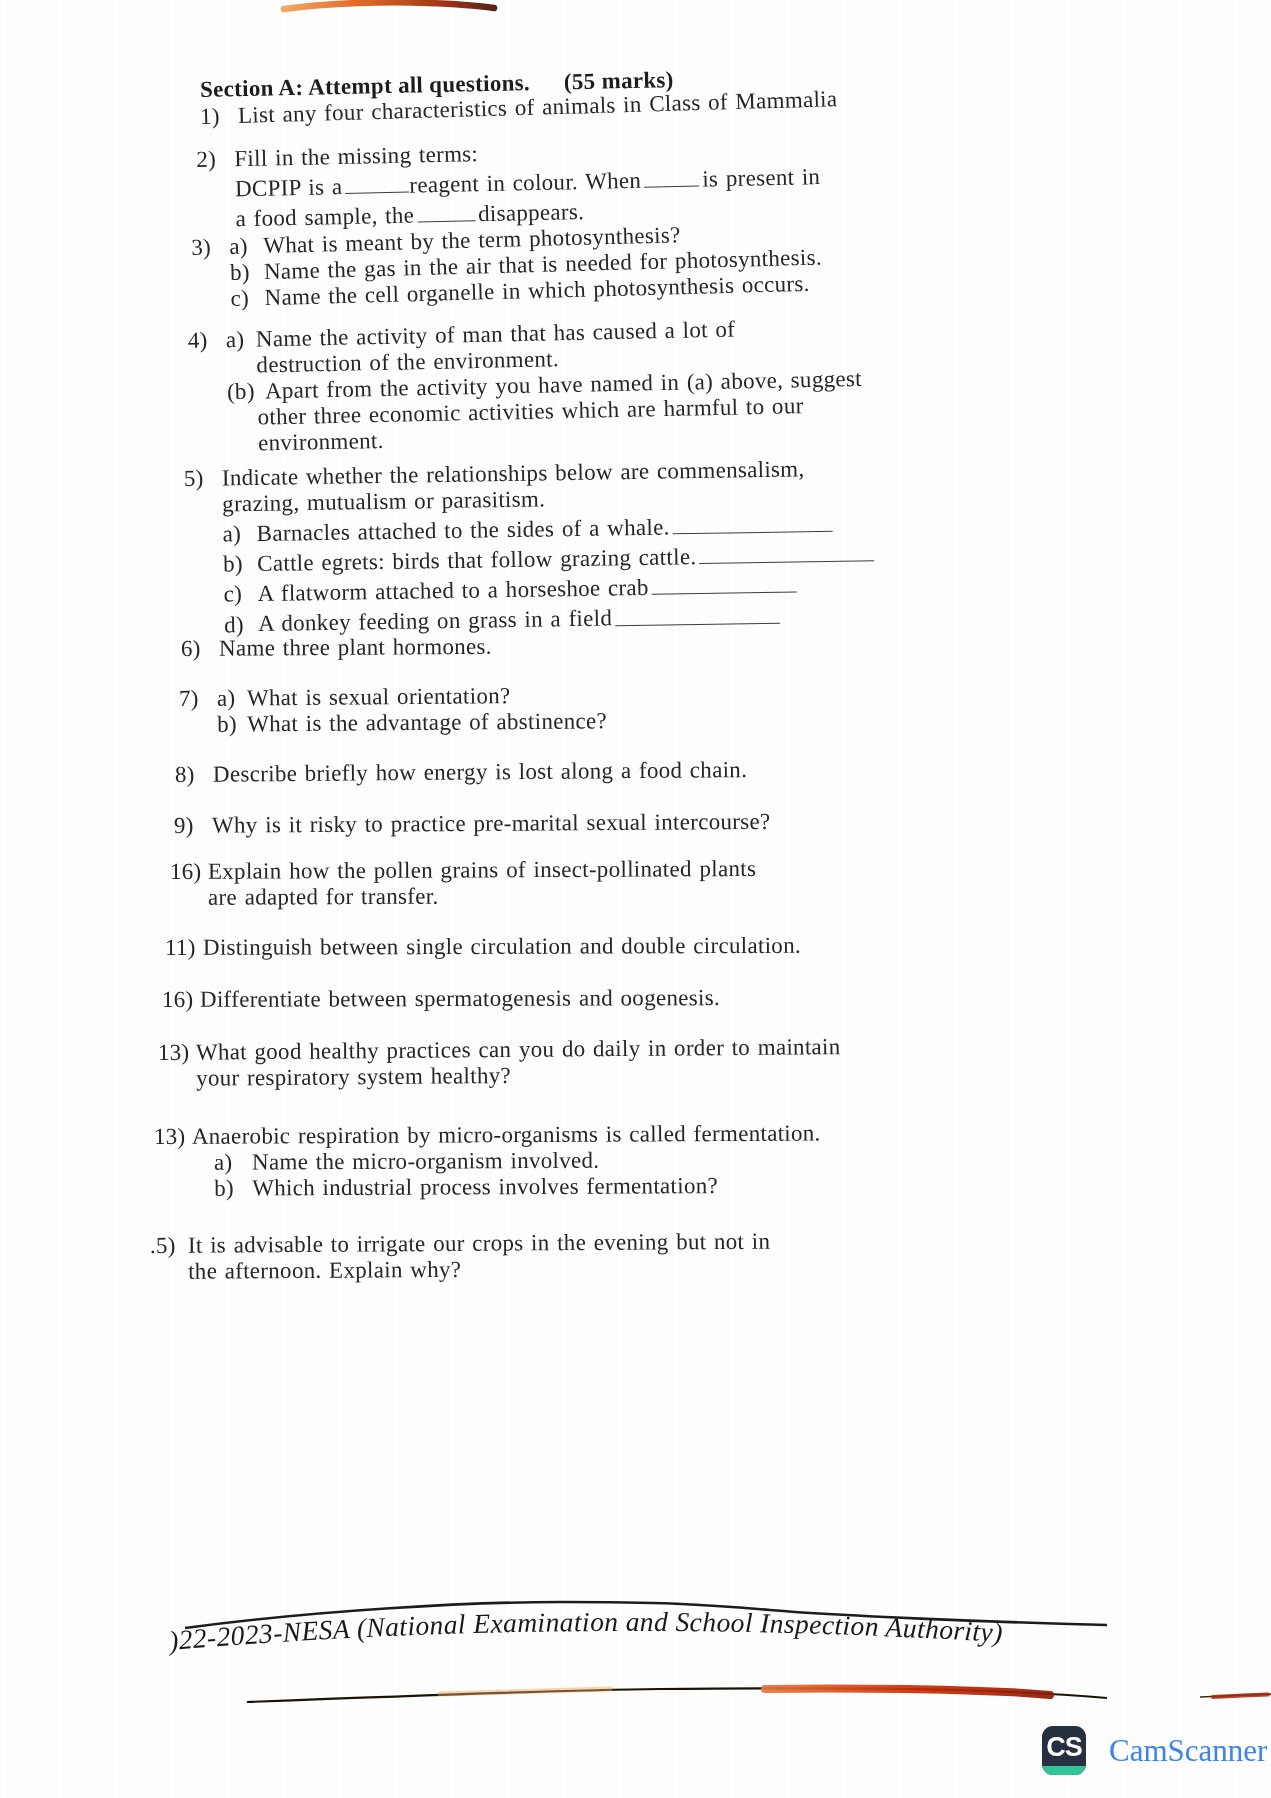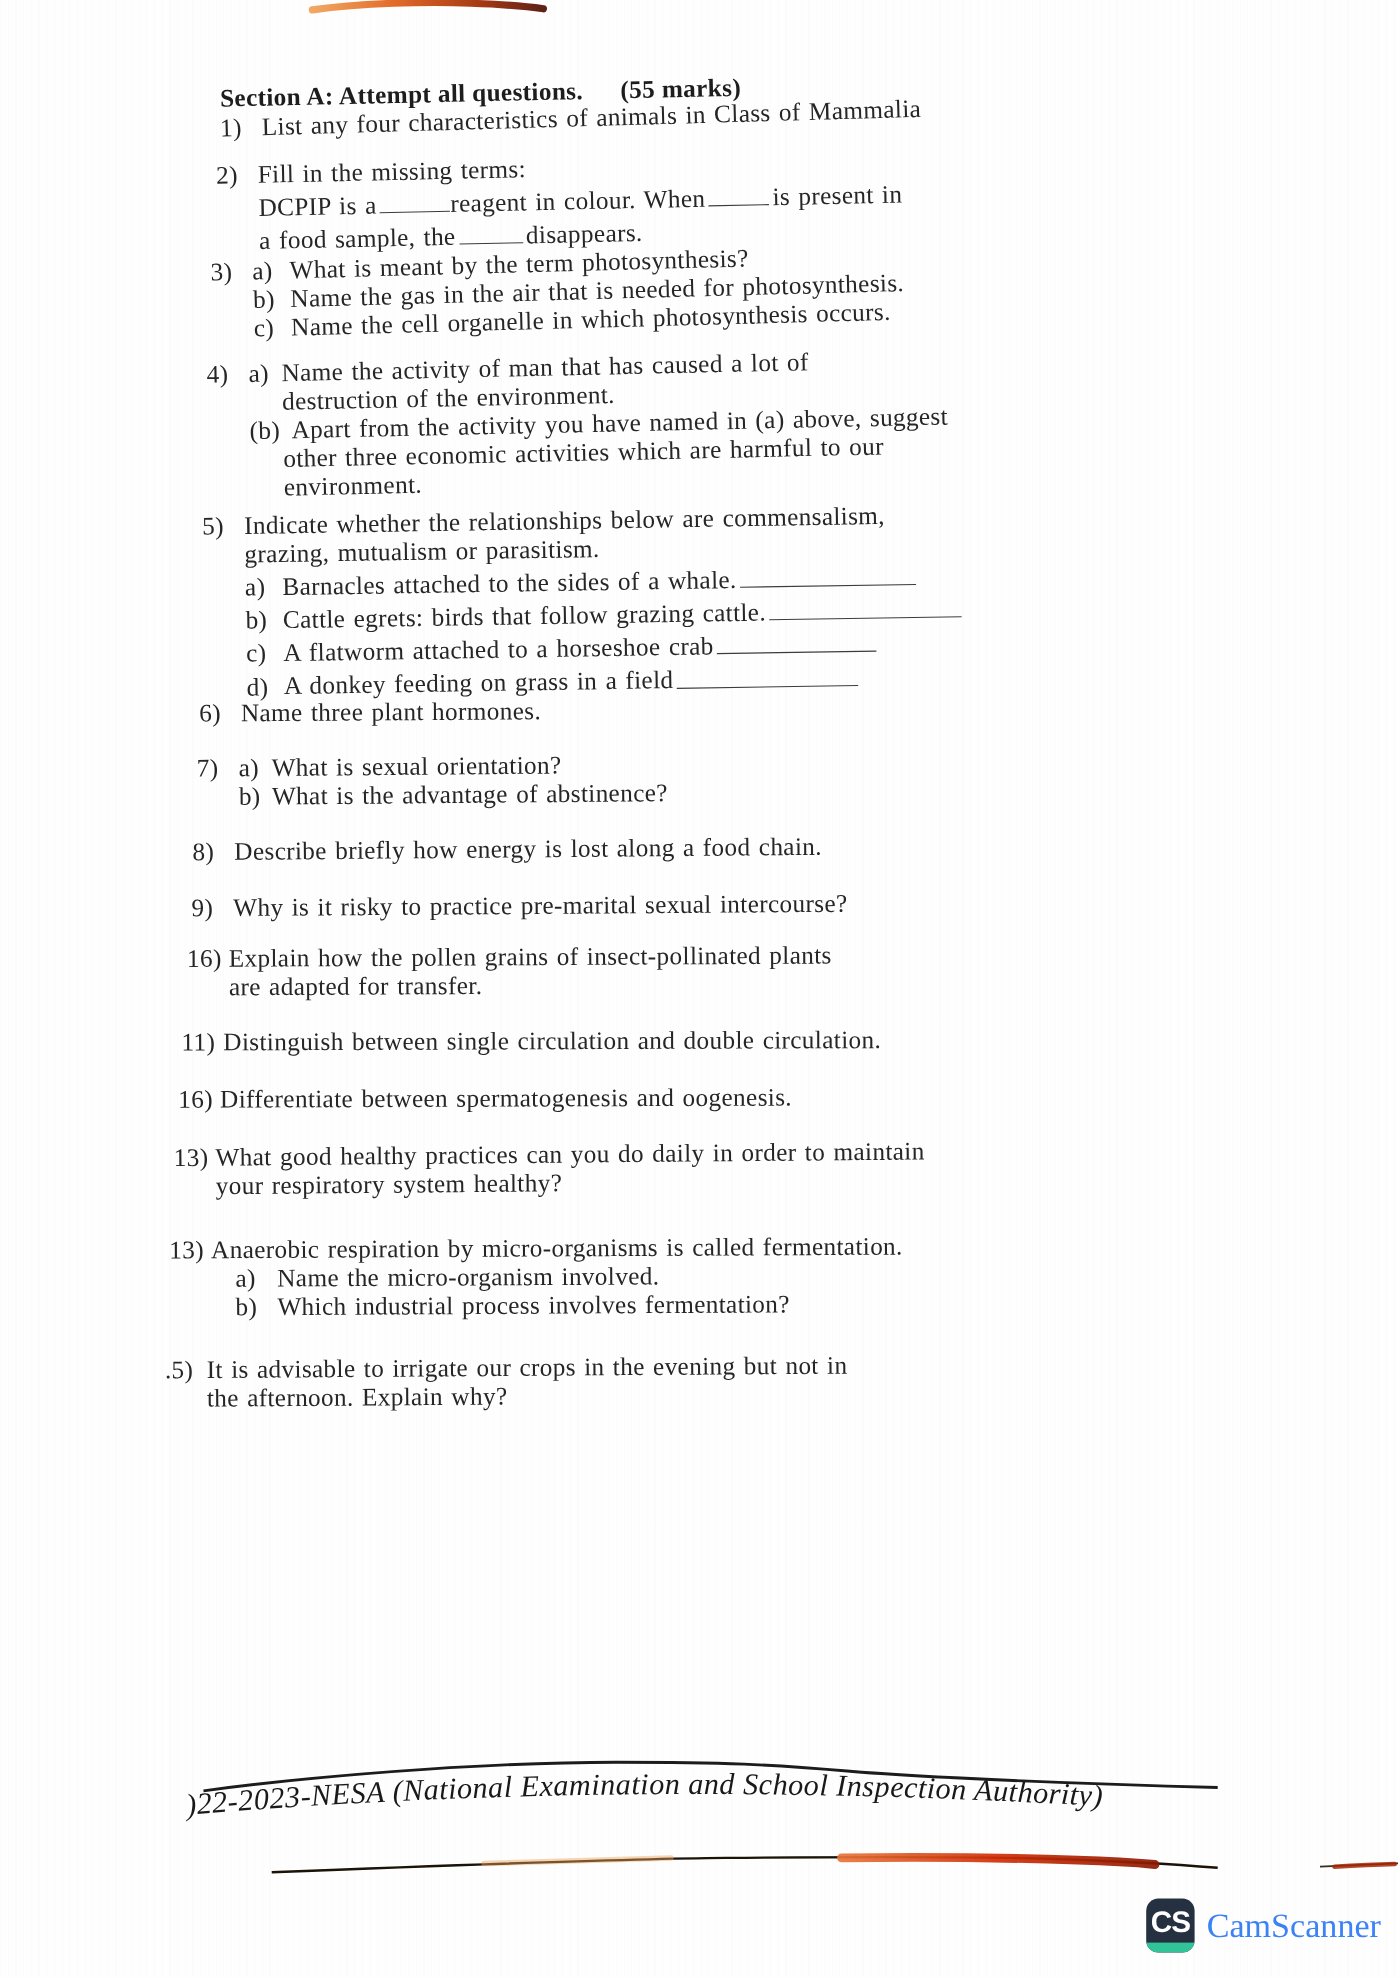--- a/index.html
+++ b/index.html
@@ -65,21 +65,21 @@
     fill: #191919;
     letter-spacing: 0.4px;
   }
   .top-streak { position: absolute; left: 278px; top: 0; }
   .camscanner {
     position: absolute;
     left: 1042px;
     top: 1726px;
     display: flex;
     align-items: center;
-    gap: 11px;
+    gap: 23px;
   }
   .cs-icon {
     position: relative;
     width: 44px;
     height: 49px;
     background: #253140;
     border-radius: 11px;
     display: flex;
     align-items: center;
     justify-content: center;

